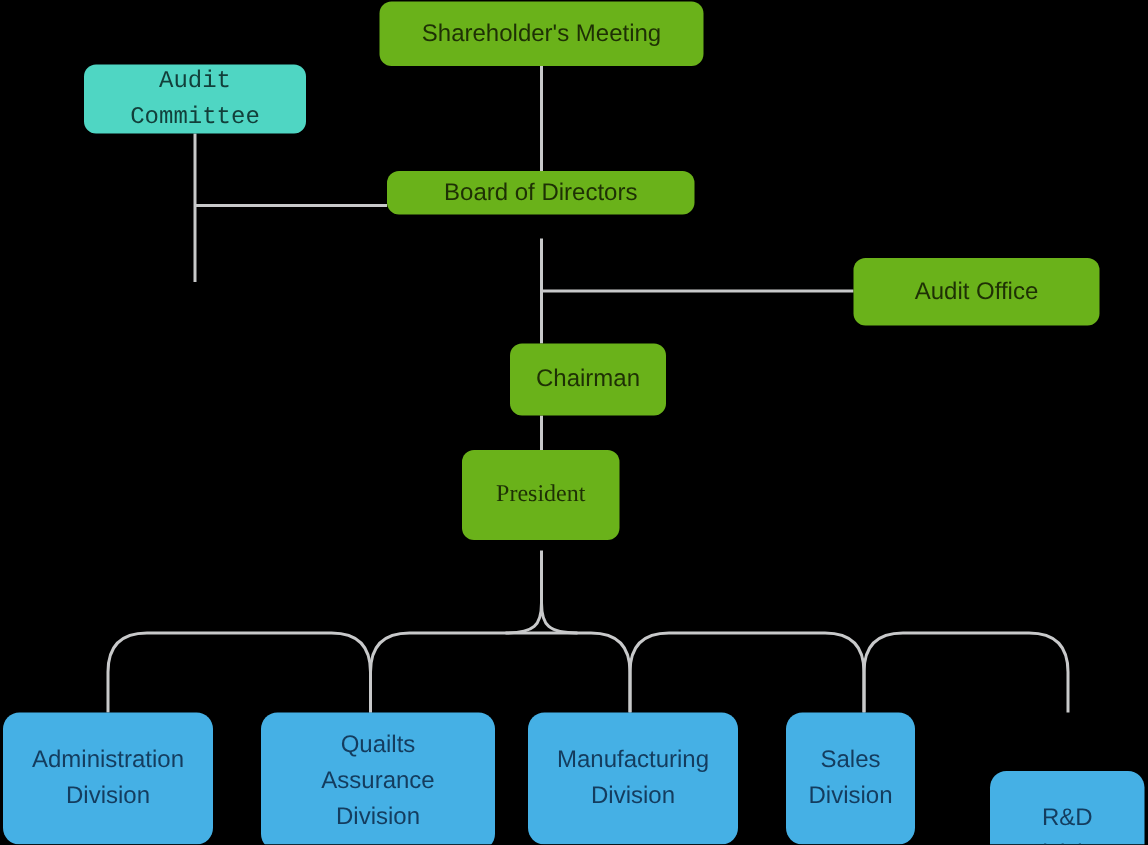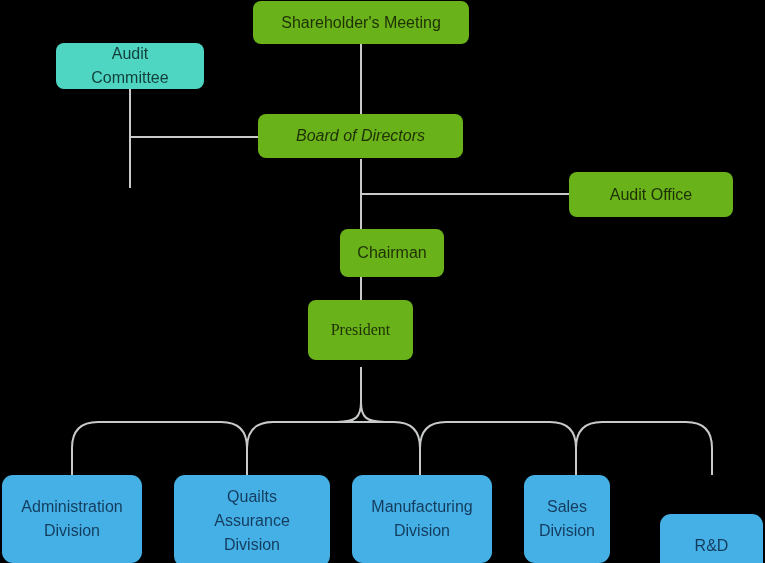--- a/index.html
+++ b/index.html
@@ -52,22 +52,22 @@
     background: #4fd6c3;
     color: #123f3a;
   }
   .node.blue {
     background: #45b0e5;
     color: #143c5e;
     border-radius: 11px;
   }
   
   .n-shareholders  { left: 253px; top: 1px;   width: 216px; height: 43px; }
-  .n-auditcomm     { left: 56px;  top: 43px;  width: 148px; height: 46px; }
-  .n-board         { left: 258px; top: 114px; width: 205px; height: 44px; font-style: italic; }
+  .n-auditcomm     { left: 56px;  top: 43px;  width: 148px; height: 46px; font-family: Liberation Mono, monospace; }
+  .n-board         { left: 258px; top: 114px; width: 205px; height: 29px; }
   .n-remuneration  { left: 47px;  top: 188px; width: 166px; height: 84px; }
   .n-auditoffice   { left: 569px; top: 172px; width: 164px; height: 45px; }
   .n-chairman      { left: 309px; top: 229px; width: 104px; height: 48px; margin-left: 31px; }
   .n-president     { left: 308px; top: 300px; width: 105px; height: 60px; font-family: Liberation Serif, serif; }
   .n-admin         { left: 2px;   top: 475px; width: 140px; height: 88px; }
   .n-quailts       { left: 174px; top: 475px; width: 156px; height: 92px; }
   .n-manufacturing { left: 352px; top: 475px; width: 140px; height: 88px; }
   .n-sales         { left: 524px; top: 475px; width: 86px; height: 88px; }
   .n-rd            { left: 660px; top: 475px; width: 103px; height: 88px; margin-top: 39px; }
 </style>

